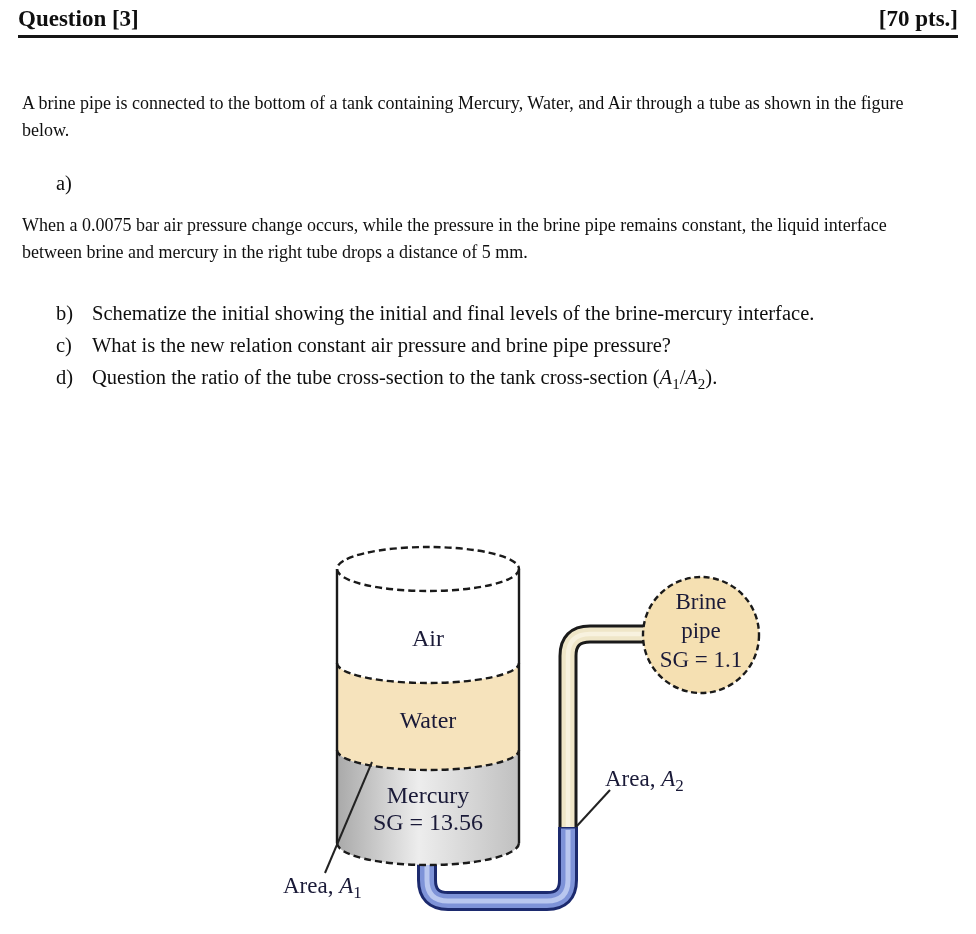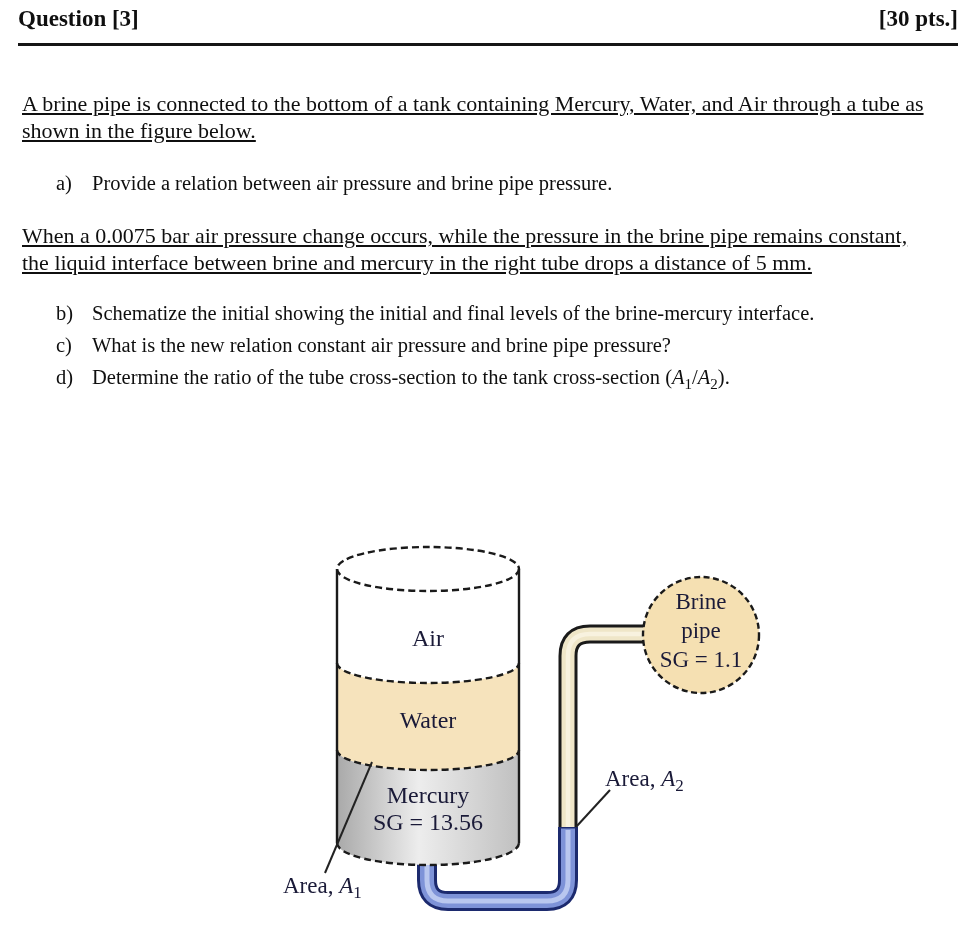--- a/index.html
+++ b/index.html
@@ -1,63 +1,62 @@
 <!DOCTYPE html>
 <html><head>
 <meta charset="utf-8">
 <style>
   html,body{margin:0;padding:0;background:#ffffff;}
   .page{position:relative;width:976px;height:934px;background:#ffffff;
         font-family:"Liberation Serif",serif;color:#0f0f0f;overflow:hidden;}
   .header{position:absolute;left:18px;right:18px;top:6px;display:flex;
           justify-content:space-between;align-items:flex-start;
-          font-weight:bold;font-size:23px;padding-bottom:11px;
+          font-weight:bold;font-size:23px;padding-bottom:3px;
           border-bottom:3.5px solid #161616;}
-  .block{position:absolute;left:22px;width:906px;font-size:22px;line-height:27px;text-decoration:underline;}
+  .block{position:absolute;left:22px;width:906px;font-size:18px;line-height:27px;}
   .item-row{position:absolute;left:56px;width:872px;font-size:20.5px;line-height:27px;
             display:flex;}
   .list{position:absolute;left:56px;width:872px;font-size:20.5px;line-height:27px;}
   .list .item{display:flex;margin-bottom:5px;}
   .it-label{flex:0 0 36px;}
   .it-text i{font-style:italic;}
   .it-text sub{font-size:15px;line-height:0;}
   .figure-wrap{position:absolute;left:260px;top:535px;width:530px;height:399px;}
   svg text{font-family:"Liberation Serif",serif;}
 </style>
 </head>
 <body>
 
 <div class="page">
 
   <div class="header">
     <span>Question [3]</span>
-    <span>[30 pts.]</span>
+    <span>[70 pts.]</span>
   </div>
 
   <div class="block" style="top:90px">A brine pipe is connected to the bottom of a tank containing Mercury, Water, and Air through a tube as shown in the figure below.</div>
 
   <div class="item-row" style="top:170px">
     <span class="it-label">a)</span>
-    <span class="it-text">Provide a relation between air pressure and brine pipe pressure.</span>
   </div>
 
-  <div class="block" style="top:222px">When a 0.0075 bar air pressure change occurs, while the pressure in the brine pipe remains constant, the liquid interface between brine and mercury in the right tube drops a distance of 5 mm.</div>
+  <div class="block" style="top:212px">When a 0.0075 bar air pressure change occurs, while the pressure in the brine pipe remains constant, the liquid interface between brine and mercury in the right tube drops a distance of 5 mm.</div>
 
   <div class="list" style="top:300px">
     <div class="item">
       <span class="it-label">b)</span>
       <span class="it-text">Schematize the initial showing the initial and final levels of the brine-mercury interface.</span>
     </div>
     <div class="item">
       <span class="it-label">c)</span>
       <span class="it-text">What is the new relation constant air pressure and brine pipe pressure?</span>
     </div>
     <div class="item">
       <span class="it-label">d)</span>
-      <span class="it-text"><span>Determine the ratio of the tube cross-section to the tank cross-section (</span><i>A</i><sub>1</sub><span>/</span><i>A</i><sub>2</sub><span>).</span></span>
+      <span class="it-text"><span>Question the ratio of the tube cross-section to the tank cross-section (</span><i>A</i><sub>1</sub><span>/</span><i>A</i><sub>2</sub><span>).</span></span>
     </div>
   </div>
 
   <div class="figure-wrap">
     <svg viewBox="0 0 530 399" width="530" height="399">
       <defs>
         <linearGradient id="gMerc" x1="0" y1="0" x2="1" y2="0">
           <stop offset="0" stop-color="#a9a9a9"></stop>
           <stop offset="0.45" stop-color="#ededed"></stop>
           <stop offset="1" stop-color="#c0c0c0"></stop>

